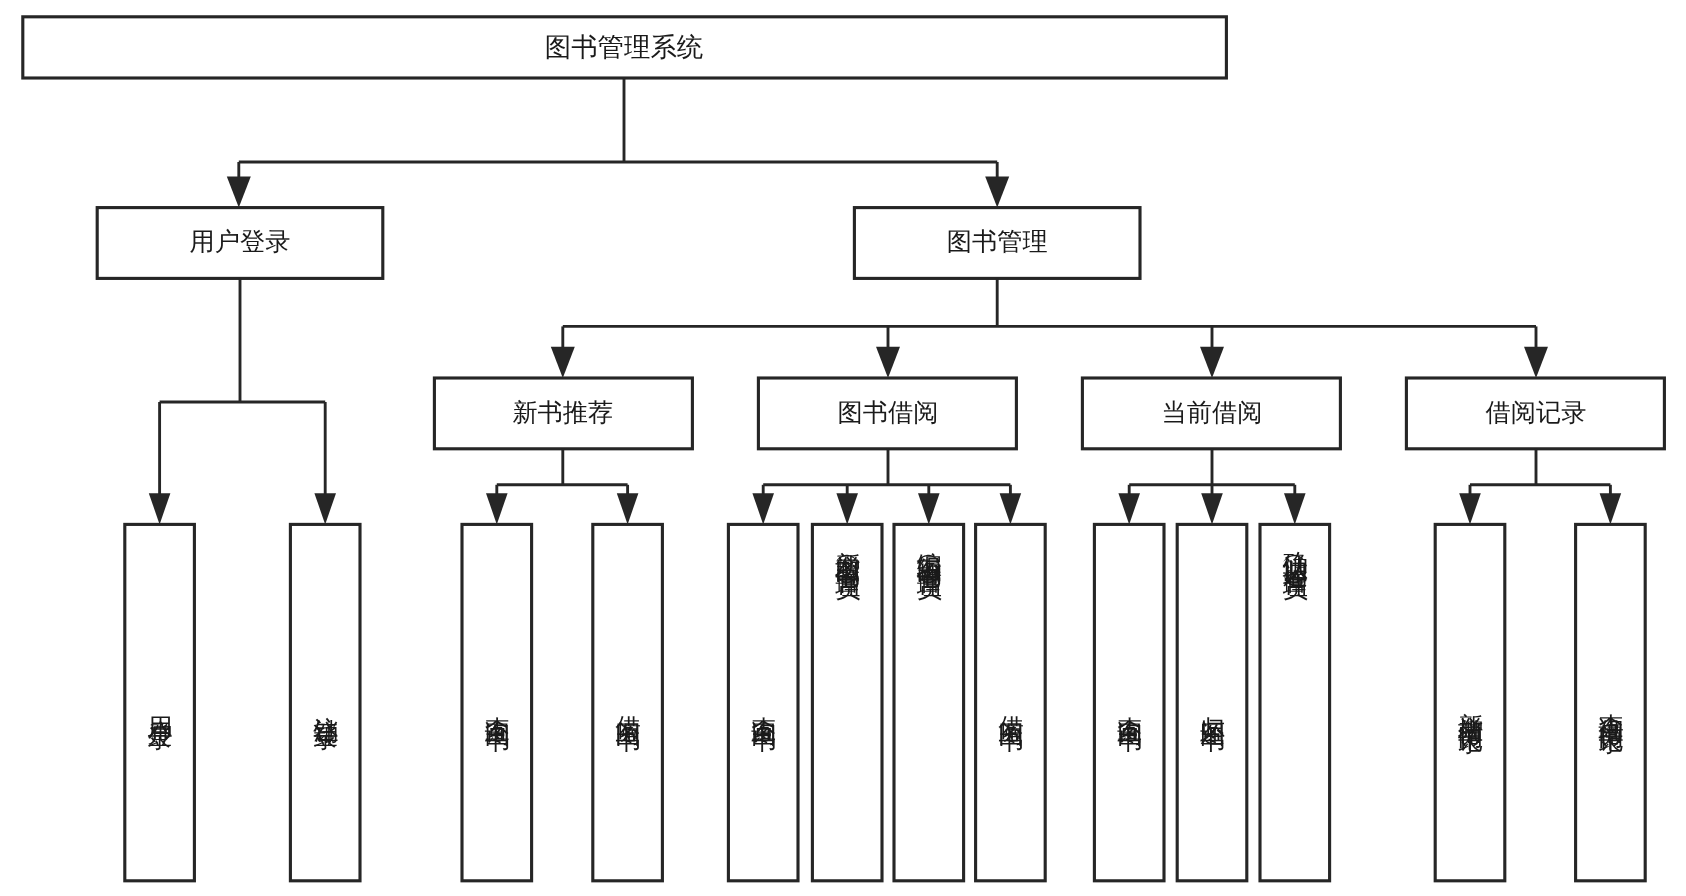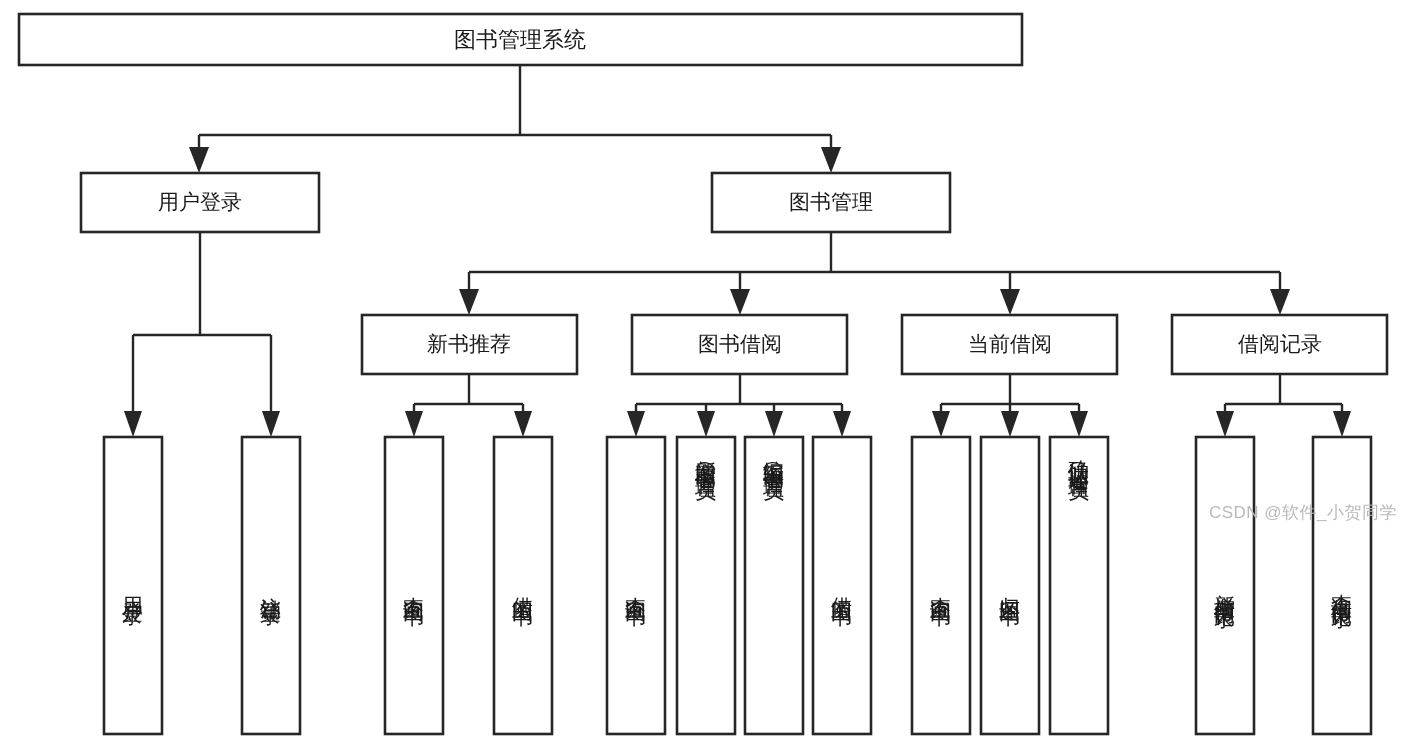--- a/index.html
+++ b/index.html
@@ -241,14 +241,13 @@
     <span class="vlabel">确认归还（管理员）</span>
   </div>
 
   <div class="vlabel-wrap" style="left:1196px; top:437px; width:58px; height:297px; align-items:center;">
     <span class="vlabel">新增借阅记录</span>
   </div>
   <div class="vlabel-wrap" style="left:1313px; top:437px; width:58px; height:297px; align-items:center;">
     <span class="vlabel">查询借阅记录</span>
   </div>
 
-  <div class="watermark">CSDN @软件_小贺同学</div>
 </div>
 
 </body></html>

